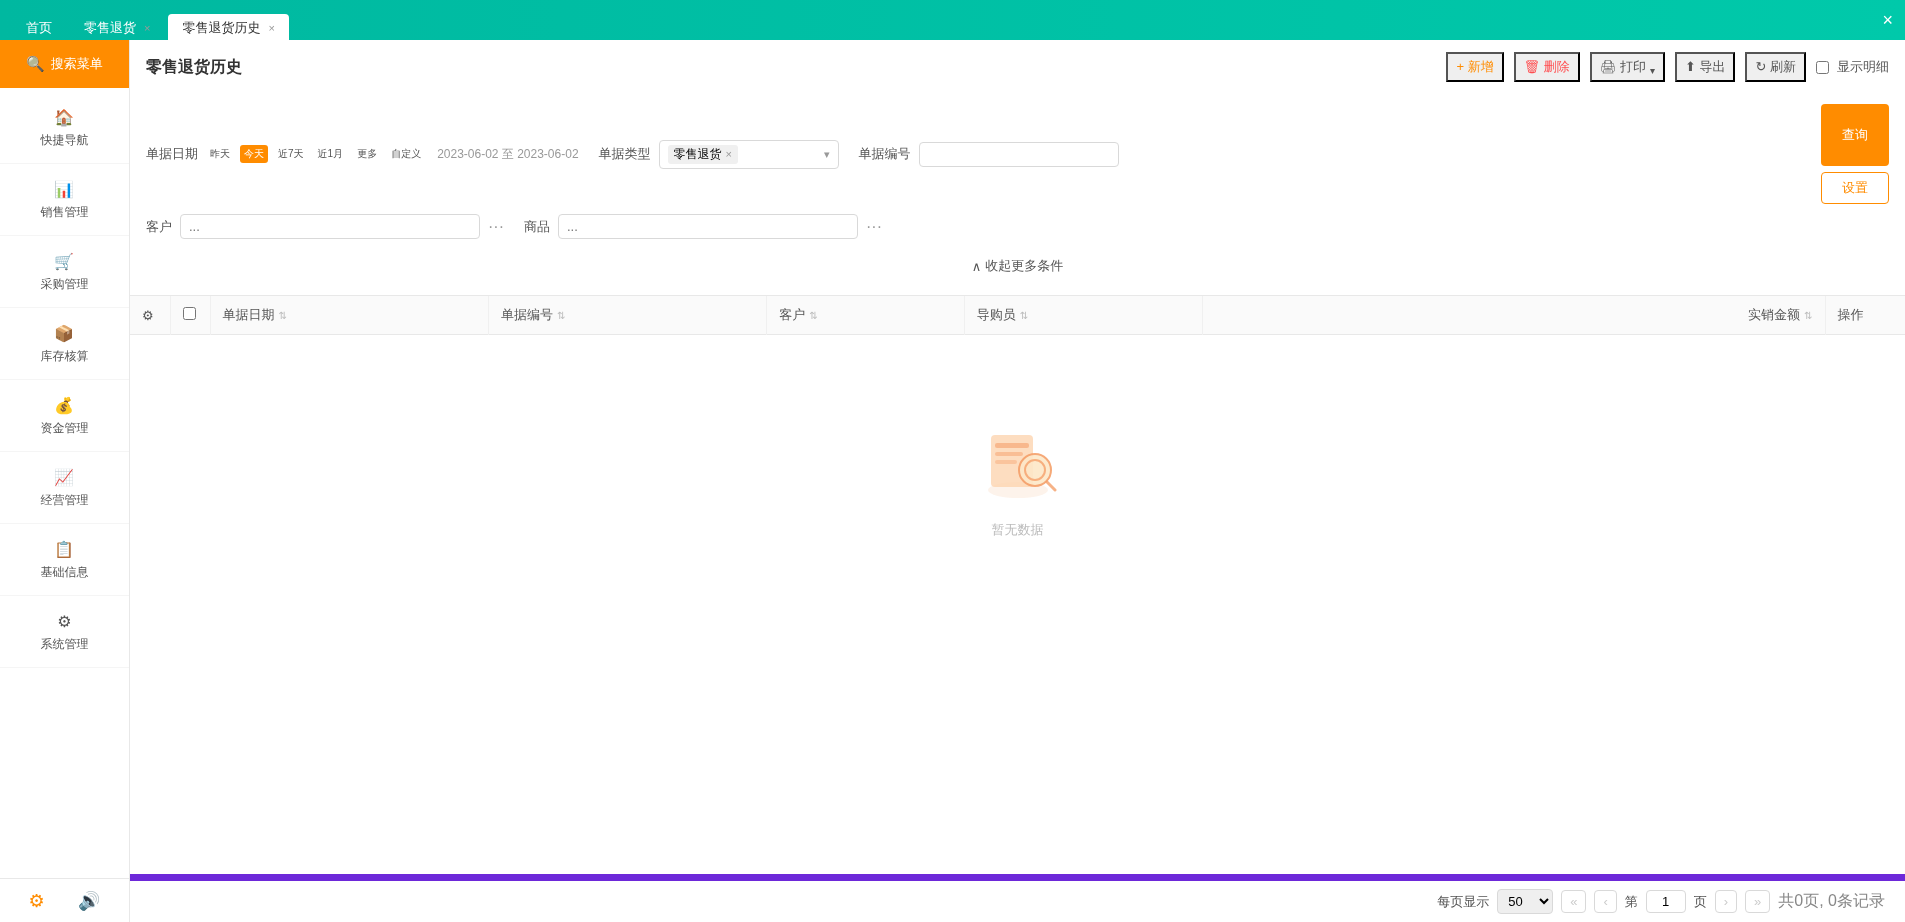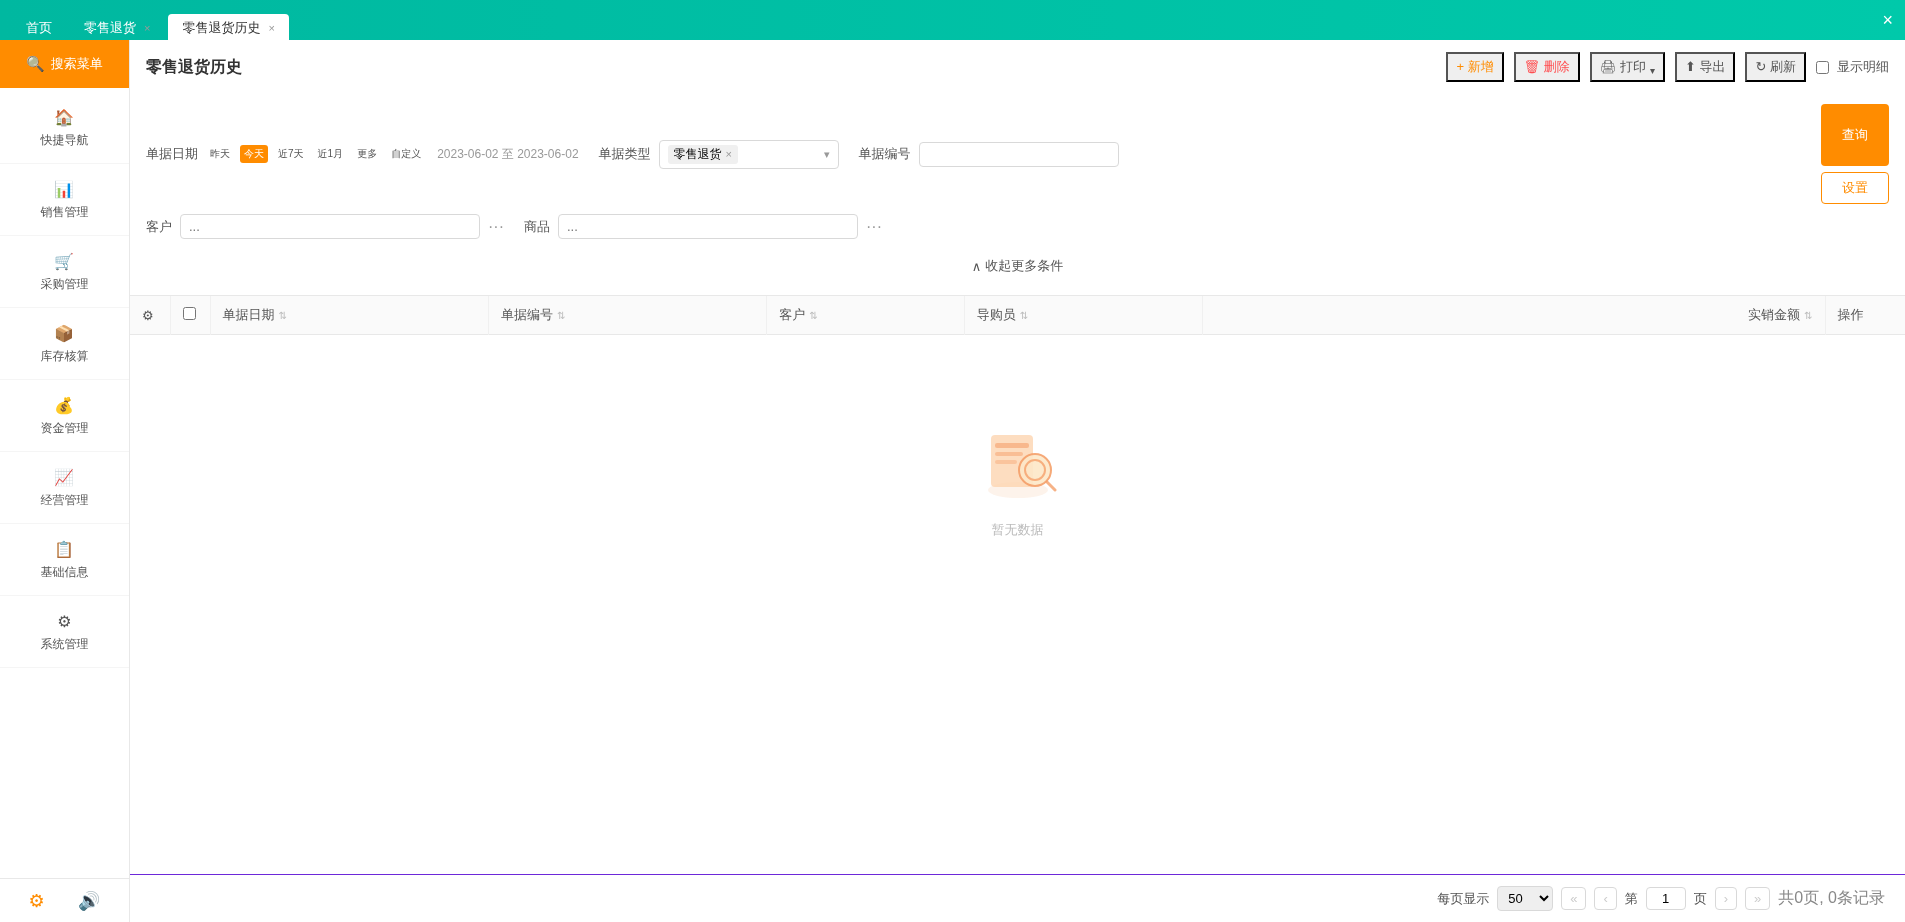--- a/index.html
+++ b/index.html
@@ -355,21 +355,21 @@
     }
     .empty-text {
       font-size: 13px;
       color: #bbb;
     }
 
     
     .pagination-bar {
       height: 48px;
       background: #fff;
-      border-top: 1px solid #6d28d9;
+      border-top: 7px solid #6d28d9;
       display: flex;
       align-items: center;
       justify-content: flex-end;
       padding: 0 20px;
       gap: 8px;
       font-size: 13px;
       color: #555;
       flex-shrink: 0;
     }
     .pagination-select {

